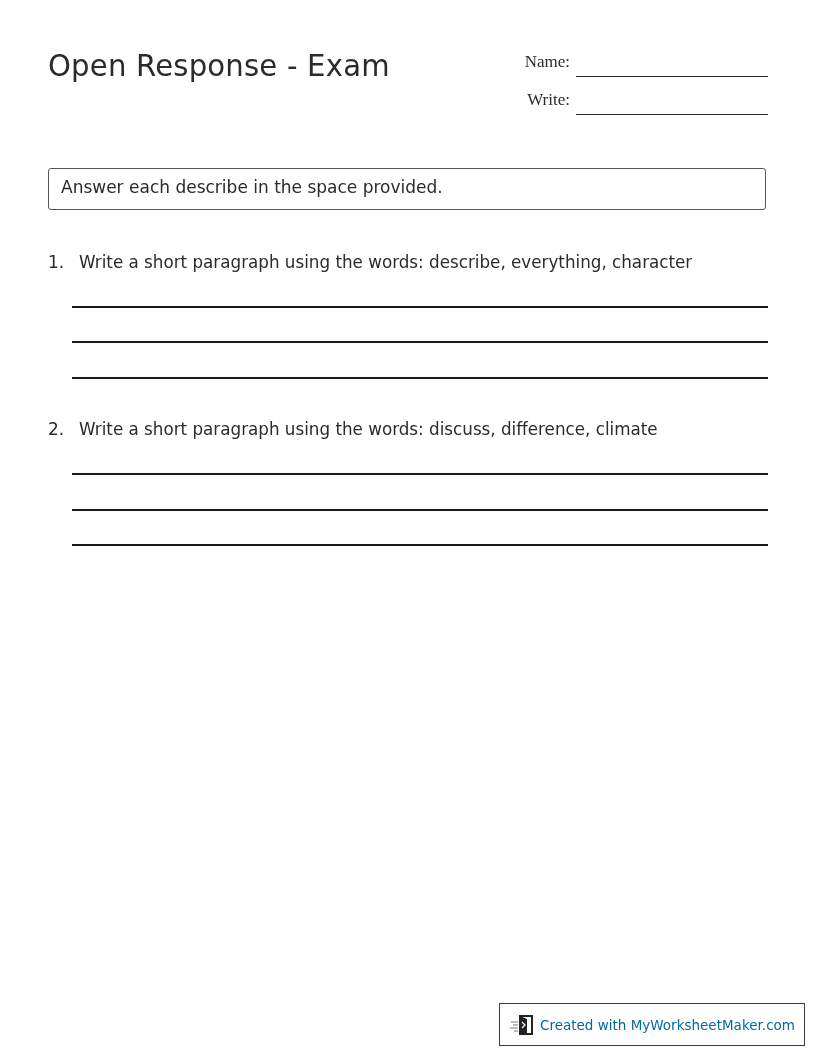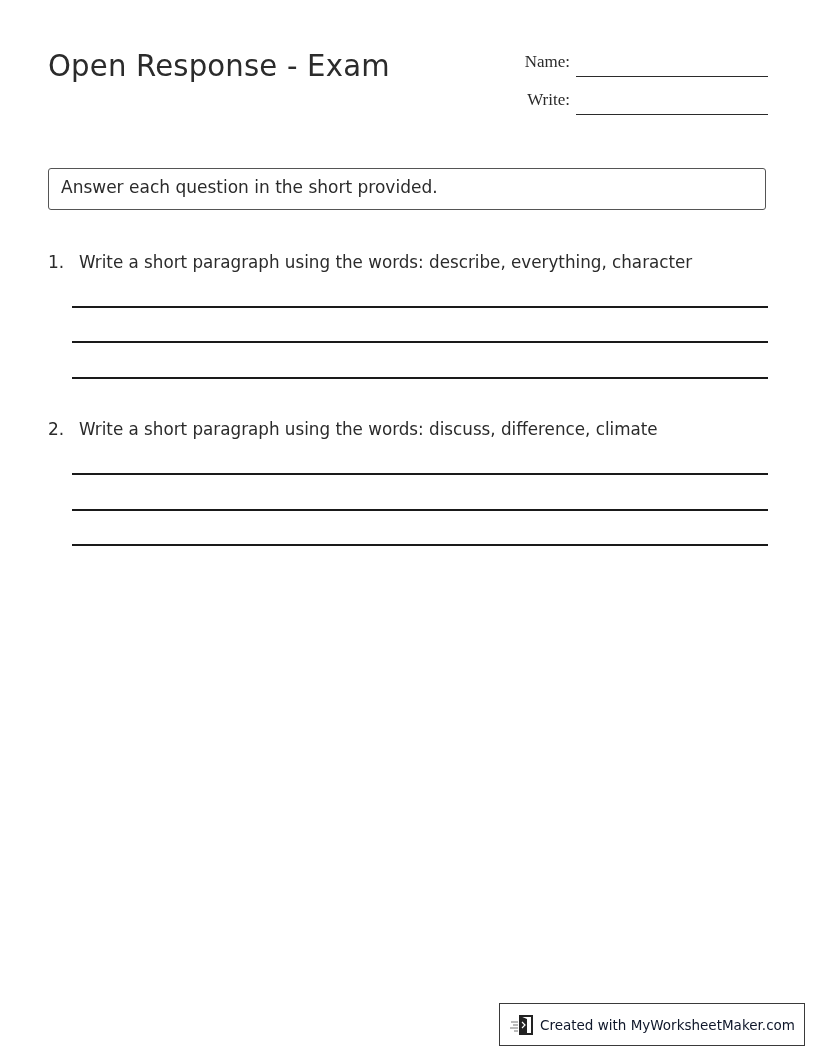--- a/index.html
+++ b/index.html
@@ -109,21 +109,21 @@
       top: 1003px;
       width: 306px;
       height: 43px;
       border: 1.5px solid #3a3a3a;
       box-sizing: border-box;
       display: flex;
       align-items: center;
       padding-left: 10px;
       gap: 6px;
       font-size: 13.5px;
-      color: #0f172a;
+      color: #0369a1;
       white-space: nowrap;
     }
     .logo-icon {
       width: 24px;
       height: 22px;
       display: inline-block;
     }
   </style>
 </head>
 <body>
@@ -134,21 +134,21 @@
   <div class="nd-row name">
     <span class="nd-label">Name:</span>
     <div class="nd-line"></div>
   </div>
   <div class="nd-row date">
     <span class="nd-label">Write:</span>
     <div class="nd-line"></div>
   </div>
 </div>
 
-<div class="instructions">Answer each question in the short provided.</div>
+<div class="instructions">Answer each describe in the space provided.</div>
 
 <div class="question" style="top:252px;">
   <span class="q-num">1.</span>
   <span class="q-text">Write a short paragraph using the words: describe, everything, character</span>
   <div class="answer-line" style="top:54px;"></div>
   <div class="answer-line" style="top:89px;"></div>
   <div class="answer-line" style="top:125px;"></div>
 </div>
 
 <div class="question" style="top:419px;">

